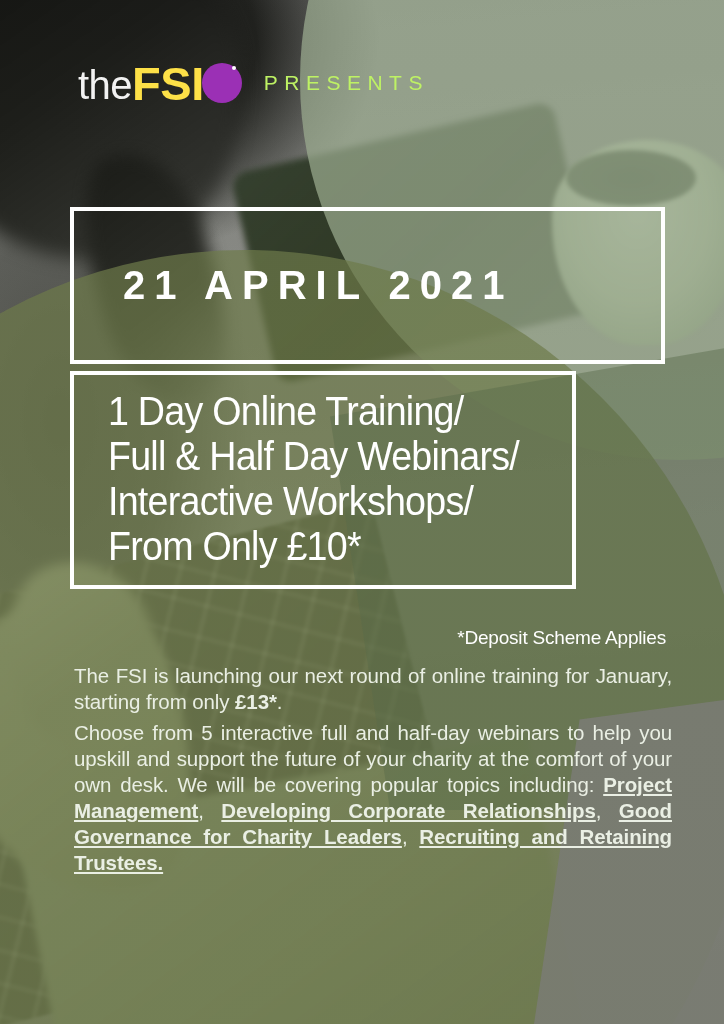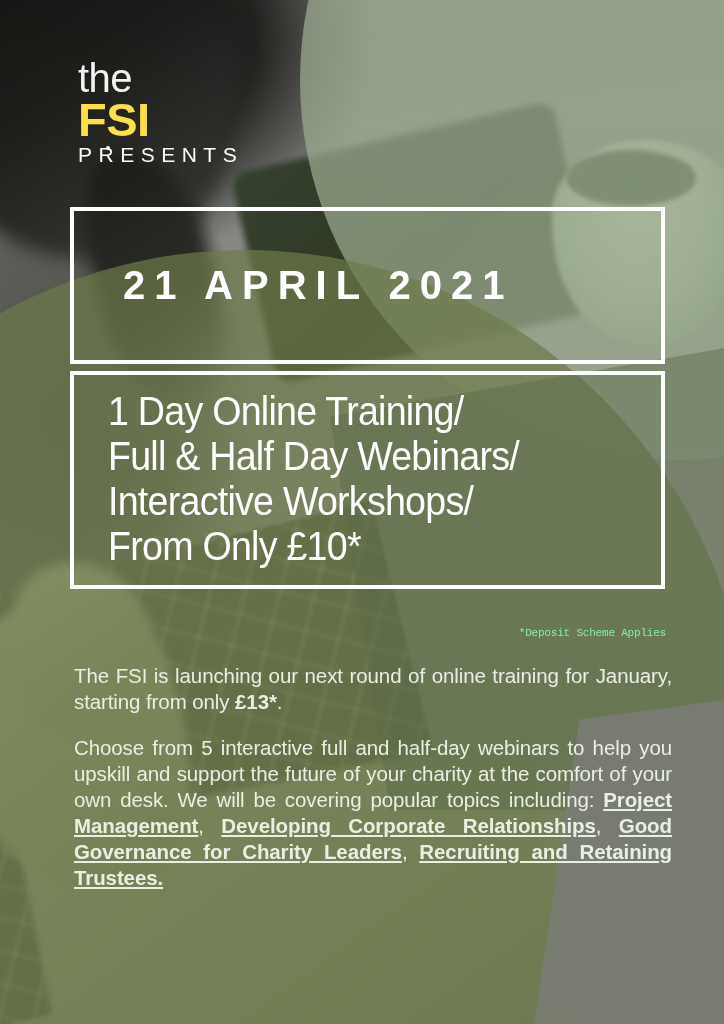--- a/index.html
+++ b/index.html
@@ -156,23 +156,22 @@
   }
 
   
   .content { position: absolute; inset: 0; }
 
   
   .logo-row {
     position: absolute;
     left: 78px; top: 56px;
     display: flex;
-    align-items: flex-start;
+    align-items: center;
     height: 54px;
-    flex-direction: column;
   }
   .logo-the {
     color: #f2f2f2;
     font-size: 40px;
     font-weight: 300;
     letter-spacing: -0.5px;
     line-height: 1;
     position: relative;
     top: 2px;
   }
@@ -193,21 +192,21 @@
   }
   .logo-dot::after {
     content: "";
     position: absolute;
     right: 6px; top: 3px;
     width: 4px; height: 4px;
     border-radius: 50%;
     background: #ffffff;
   }
   .logo-presents {
-    color: #ffffff;
+    color: #bef264;
     font-size: 21px;
     font-weight: 300;
     letter-spacing: 6.5px;
   }
 
   
   .date-box {
     position: absolute;
     left: 70px; top: 207px;
     width: 595px; height: 157px;
@@ -222,62 +221,61 @@
     font-weight: 700;
     letter-spacing: 9px;
     margin-left: 49px;
     white-space: nowrap;
   }
 
   
   .head-box {
     position: absolute;
     left: 70px; top: 371px;
-    width: 595px; height: 218px;
+    width: 506px; height: 218px;
     border: 4px solid #ffffff;
     box-sizing: border-box;
     padding: 14px 7px 0 34px;
   }
   .head-line {
     color: #ffffff;
     font-size: 40px;
     font-weight: 300;
     line-height: 45px;
     letter-spacing: -0.8px;
     white-space: nowrap;
     transform: scaleX(0.94);
     transform-origin: left center;
   }
 
   
   .deposit {
     position: absolute;
     right: 58px; top: 627px;
-    color: #86efac;
-    font-size: 11px;
+    color: #ffffff;
+    font-size: 19px;
     font-weight: 400;
     letter-spacing: -0.2px;
-    font-family: Liberation Mono, monospace;
   }
 
   
   .body-wrap {
     position: absolute;
     left: 74px; top: 663px;
     width: 598px;
   }
   .para {
     color: #eaefe4;
     font-size: 20.5px;
     line-height: 26px;
     text-align: justify;
     letter-spacing: -0.1px;
     margin: 0;
   }
-  .para + .para { margin-top: 20px; }
+  .para + .para { margin-top: 5px; }
   .para b { font-weight: 700; }
   .topic {
     font-weight: 700;
     text-decoration: underline;
     text-underline-offset: 2px;
   }
 </style>
 </head>
 <body>
 

